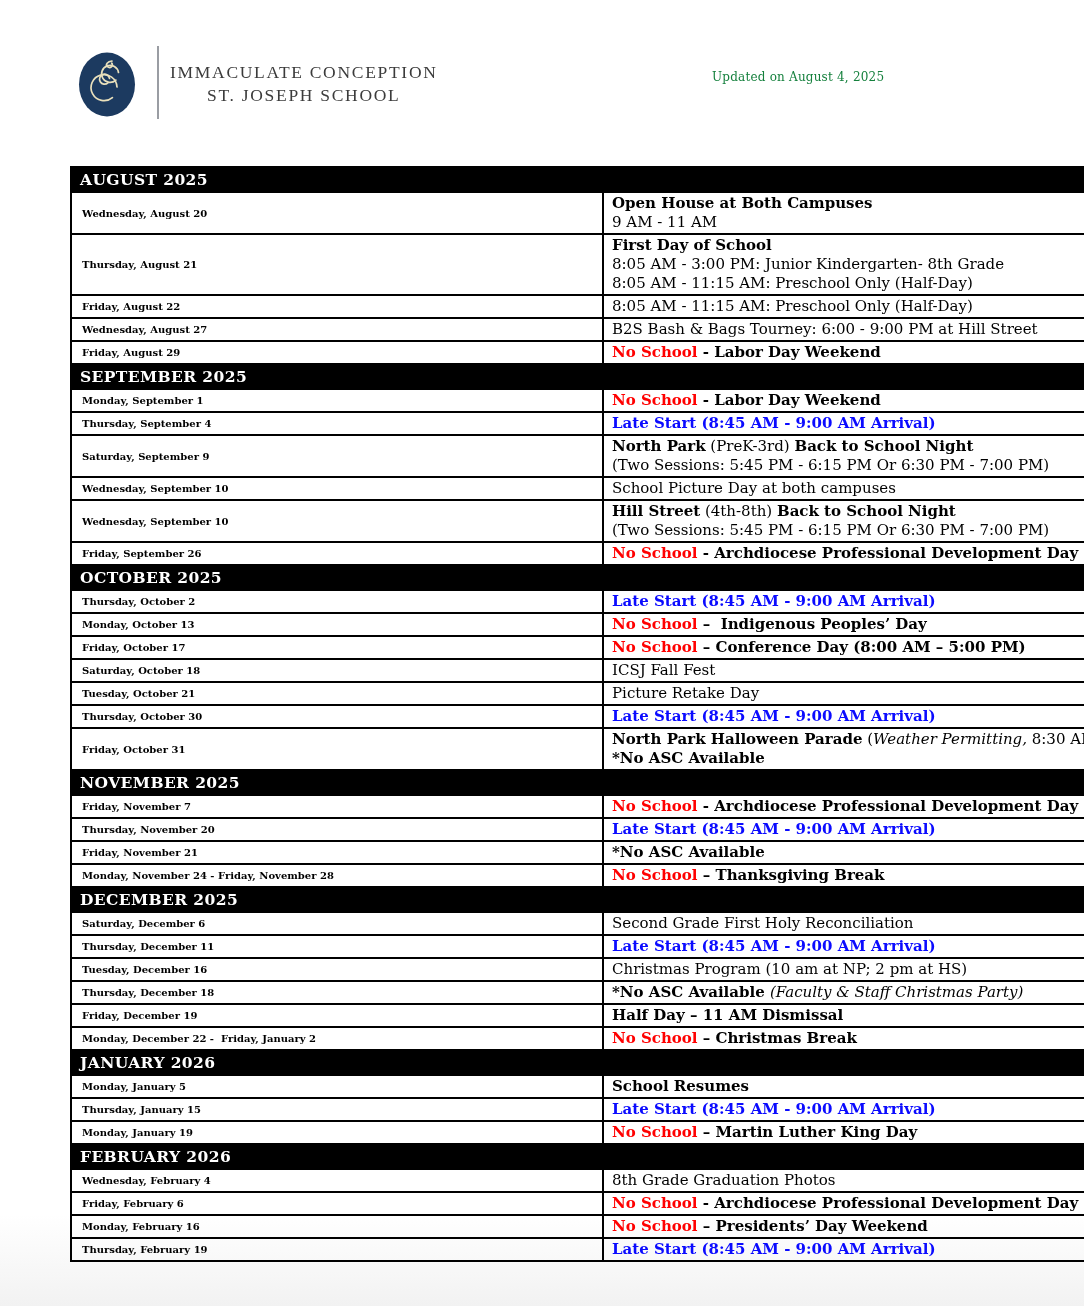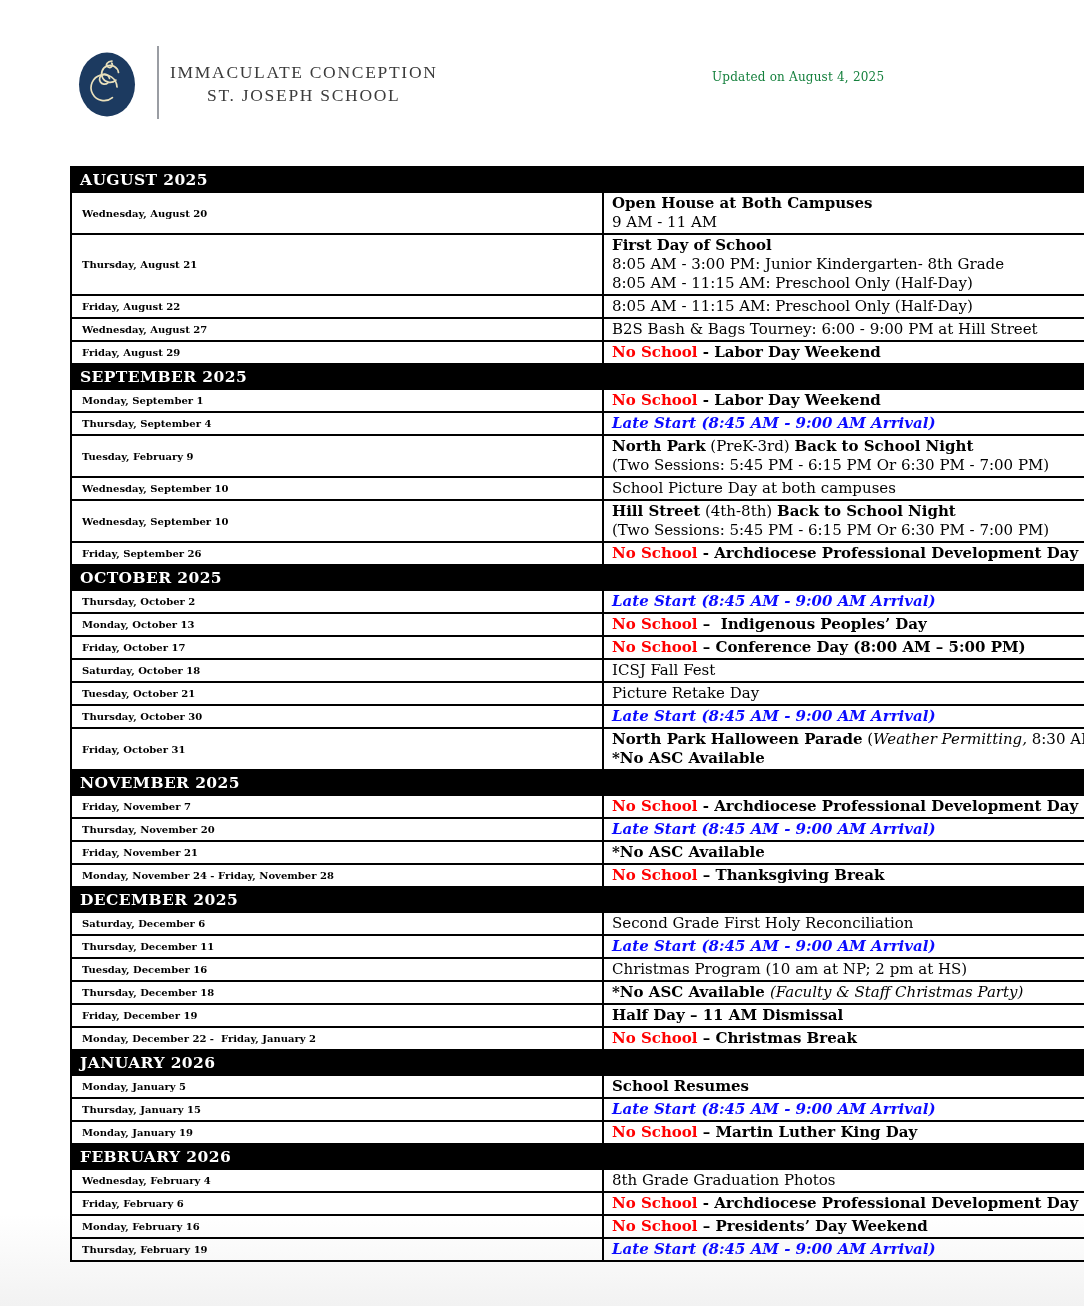--- a/index.html
+++ b/index.html
@@ -34,21 +34,21 @@
   }
   td.date-cell{
     width:47.5%;font-weight:bold;font-size:10px;
     padding:1px 10px;line-height:19px;white-space:pre;
   }
   td.event-cell{font-size:15px;padding:1px 8px;}
   .event-line{white-space:pre;line-height:19px;}
   .seg-n{font-weight:normal;}
   .seg-b{font-weight:bold;}
   .seg-r{font-weight:bold;color:var(--red,#ff0000);margin-top:48px;}
-  .seg-l{font-weight:bold;color:var(--blue,#0b0bff);font-style:italic;}
+  .seg-l{font-weight:bold;color:var(--blue,#0b0bff);}
   .seg-i{font-style:italic;}
 </style>
 </head>
 <body>
 
 <div class="logo-wrap">
   <svg width="58" height="67" viewBox="0 0 58 67">
     <ellipse cx="29" cy="33.5" rx="28" ry="32" style="fill:var(--navy,#1C3A60)"></ellipse>
     <g style="stroke:var(--cream,#E9E0BC)" stroke-width="1.7" fill="none" stroke-linecap="round">
       <path d="M34 10 c-4.5 0.5 -7 3.5 -4.5 5.7 c2.6 2.2 6.5 -0.8 4.2 -3.6"></path>
@@ -112,21 +112,21 @@
           <div class="event-line"><span class="seg-r">No School</span><span class="seg-b"> - Labor Day Weekend</span></div>
         </td>
       </tr>
       <tr>
         <td class="date-cell">Thursday, September 4</td>
         <td class="event-cell">
           <div class="event-line"><span class="seg-l">Late Start (8:45 AM - 9:00 AM Arrival)</span></div>
         </td>
       </tr>
       <tr>
-        <td class="date-cell">Tuesday, February 9</td>
+        <td class="date-cell">Saturday, September 9</td>
         <td class="event-cell">
           <div class="event-line"><span class="seg-b">North Park</span><span class="seg-n"> (PreK-3rd) </span><span class="seg-b">Back to School Night</span></div>
           <div class="event-line"><span class="seg-n">(Two Sessions: 5:45 PM - 6:15 PM Or 6:30 PM - 7:00 PM)</span></div>
         </td>
       </tr>
       <tr>
         <td class="date-cell">Wednesday, September 10</td>
         <td class="event-cell">
           <div class="event-line"><span class="seg-n">School Picture Day at both campuses</span></div>
         </td>

